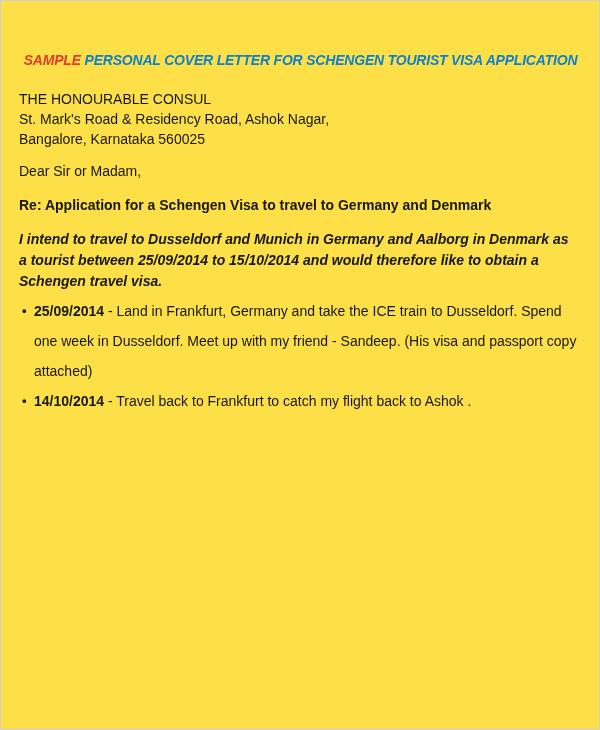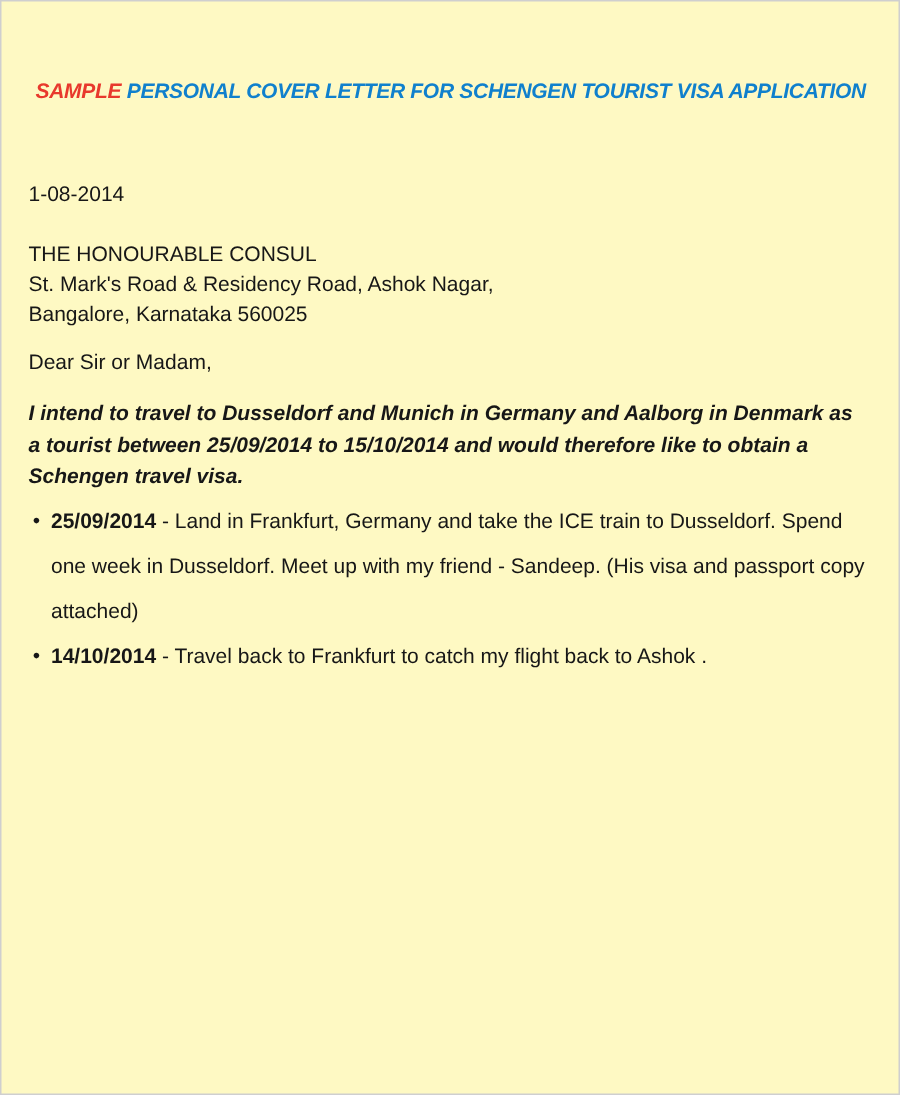--- a/index.html
+++ b/index.html
@@ -1,21 +1,21 @@
 <!DOCTYPE html>
 <html><head>
 <meta charset="utf-8">
 <style>
   html, body { margin: 0; padding: 0; background: #fff; }
   .page {
     position: relative;
     width: 600px;
     height: 730px;
     box-sizing: border-box;
-    background: #fef9c3;
+    background: #fde047;
     border: 1px solid #cfcfcf;
     padding: 51px 17px 0 18px;
     font-family: "Liberation Sans", sans-serif;
     color: #171717;
     overflow: hidden;
   }
   .page * { margin: 0; padding: 0; }
 
   .doc-title {
     text-align: center;
@@ -58,30 +58,30 @@
   }
   .item-date { font-weight: bold; }
 </style>
 </head>
 <body>
 
 <div class="page">
 
   <h1 class="doc-title"><span class="t-sample" style="color: rgb(232, 57, 45);">SAMPLE</span> <span class="t-rest" style="color: rgb(16, 128, 205);">PERSONAL COVER LETTER FOR SCHENGEN TOURIST VISA APPLICATION</span></h1>
 
-  <p class="date-line">1-08-2014</p>
 
   <div class="recipient">
     <div>THE HONOURABLE CONSUL</div>
     <div>St. Mark's Road &amp; Residency Road, Ashok Nagar,</div>
     <div>Bangalore, Karnataka 560025</div>
   </div>
 
   <p class="salutation">Dear Sir or Madam,</p>
 
+  <p class="subject-line">Re: Application for a Schengen Visa to travel to Germany and Denmark</p>
 
   <p class="intro-para">I intend to travel to Dusseldorf and Munich in Germany and Aalborg in Denmark as a tourist between 25/09/2014 to 15/10/2014  and would therefore like to obtain a Schengen travel visa.</p>
 
 
   <ul class="itinerary-list">
     <li><span class="item-date">25/09/2014</span> <span>- Land in Frankfurt, Germany and take the ICE train to Dusseldorf. Spend one week in Dusseldorf. Meet up with my friend - Sandeep. (His visa and passport copy attached)</span></li>
     <li><span class="item-date">14/10/2014</span> <span>- Travel back to Frankfurt to catch my flight back to Ashok .</span></li>
   </ul>
 
 </div>

